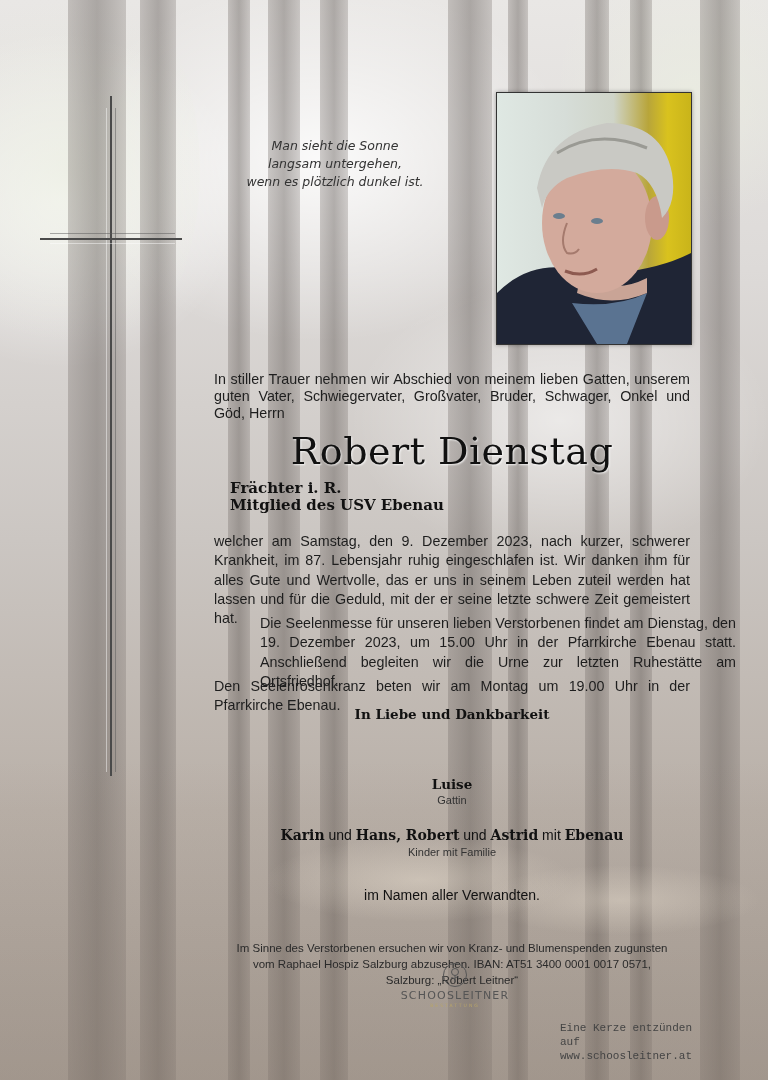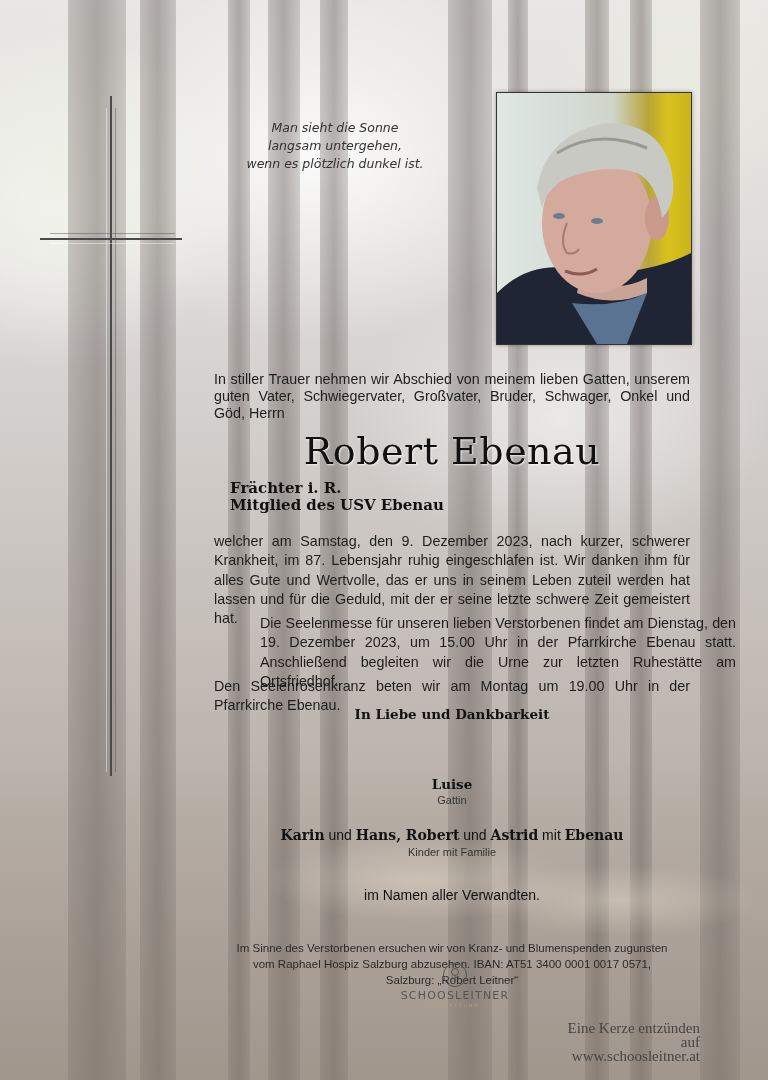--- a/index.html
+++ b/index.html
@@ -34,21 +34,21 @@
   }
   
   .cross-v1 { position: absolute; left: 110px; top: 96px; width: 2px; height: 680px; background: #4a4a4a; }
   .cross-v2 { position: absolute; left: 115px; top: 108px; width: 1px; height: 664px; background: rgba(90,90,90,0.5); }
   .cross-v3 { position: absolute; left: 106px; top: 108px; width: 1px; height: 664px; background: rgba(255,255,255,0.45); }
   .cross-h1 { position: absolute; left: 40px; top: 238px; width: 142px; height: 2px; background: #4a4a4a; }
   .cross-h2 { position: absolute; left: 50px; top: 233px; width: 125px; height: 1px; background: rgba(90,90,90,0.5); }
   .cross-h3 { position: absolute; left: 50px; top: 243px; width: 125px; height: 1px; background: rgba(255,255,255,0.45); }
 
   .quote {
-    position: absolute; left: 240px; top: 119px; width: 190px;
+    position: absolute; left: 240px; top: 137px; width: 190px;
     text-align: center; font-family: "DejaVu Sans", sans-serif; font-style: italic;
     font-size: 12.5px; line-height: 18px; color: #333;
   }
   .quote span { display: block; white-space: nowrap; }
 
   .photo {
     position: absolute; left: 496px; top: 92px; width: 194px; height: 251px;
     border: 1px solid #333; box-shadow: 0 0 4px rgba(0,0,0,0.35); overflow: hidden;
     background: linear-gradient(90deg, #dfe8e3 0%, #d6ddd8 35%, #cfd4c8 60%, #b8a53a 78%, #d9c21e 88%, #c9b41a 100%);
   }
@@ -84,22 +84,22 @@
   .logo {
     position: absolute; left: 400px; top: 963px; width: 110px; text-align: center;
   }
   .logo-mark {
     width: 22px; height: 22px; border: 1.2px solid #555; border-radius: 50%;
     margin: 0 auto 2px; display: flex; align-items: center; justify-content: center;
   }
   .logo-text { font-family: "DejaVu Sans", sans-serif; font-size: 11px; letter-spacing: 1.2px; color: #555; }
   .logo-sub { font-family: "DejaVu Sans", sans-serif; font-size: 4.5px; letter-spacing: 2px; color: #b7a46a; margin-top: 1px; }
   .candle {
-    position: absolute; left: 560px; top: 1021px; width: 140px; text-align: right;
-    font-family: Liberation Serif, serif; font-size: 15px; line-height: 14px; color: #444;
+    position: absolute; left: 560px; top: 1021px; width: 140px; 
+    font-family: Liberation Mono, monospace; font-size: 11px; line-height: 14px; color: #444;
   }
 </style>
 </head>
 <body>
 
 <div class="bg">
   <div class="foliage" style="left:-60px;top:-40px;width:260px;height:420px;"></div>
   <div class="foliage" style="left:560px;top:-60px;width:260px;height:300px;"></div>
   <div class="trunk" style="left:68px;width:58px;"></div>
   <div class="trunk" style="left:140px;width:36px;"></div>
@@ -149,21 +149,21 @@
     <ellipse cx="100" cy="128" rx="6" ry="3" fill="#6a7e8e"></ellipse>
 
     <path d="M70 130 Q62 150 70 160 Q78 162 82 156" stroke="#a57a6d" stroke-width="2" fill="none"></path>
 
     <path d="M68 178 Q85 185 100 176" stroke="#8d5a50" stroke-width="3" fill="none"></path>
   </svg>
 </div>
 
 <div class="intro">In stiller Trauer nehmen wir Abschied von meinem lieben Gatten, unserem guten Vater, Schwiegervater, Großvater, Bruder, Schwager, Onkel und Göd, Herrn</div>
 
-<div class="name">Robert Ebenau</div>
+<div class="name">Robert Dienstag</div>
 <div class="sub" style="top:479px;">Frächter i. R.</div>
 <div class="sub" style="top:496px;">Mitglied des USV Ebenau</div>
 
 <div class="para" style="top:532px;">welcher am Samstag, den 9. Dezember 2023, nach kurzer, schwerer Krankheit, im 87. Lebensjahr ruhig eingeschlafen ist. Wir danken ihm für alles Gute und Wertvolle, das er uns in seinem Leben zuteil werden hat lassen und für die Geduld, mit der er seine letzte schwere Zeit gemeistert hat.</div>
 <div class="para" style="top:614px;margin-left:46px;">Die Seelenmesse für unseren lieben Verstorbenen findet am Dienstag, den 19. Dezember 2023, um 15.00 Uhr in der Pfarrkirche Ebenau statt. Anschließend begleiten wir die Urne zur letzten Ruhestätte am Ortsfriedhof.</div>
 <div class="para" style="top:677px;">Den Seelenrosenkranz beten wir am Montag um 19.00 Uhr in der Pfarrkirche Ebenau.</div>
 
 <div class="center-line bold-serif" style="top:706px;font-size:13.5px;">In Liebe und Dankbarkeit</div>
 
 <div class="center-line bold-serif" style="top:776px;font-size:13.5px;">Luise</div>

